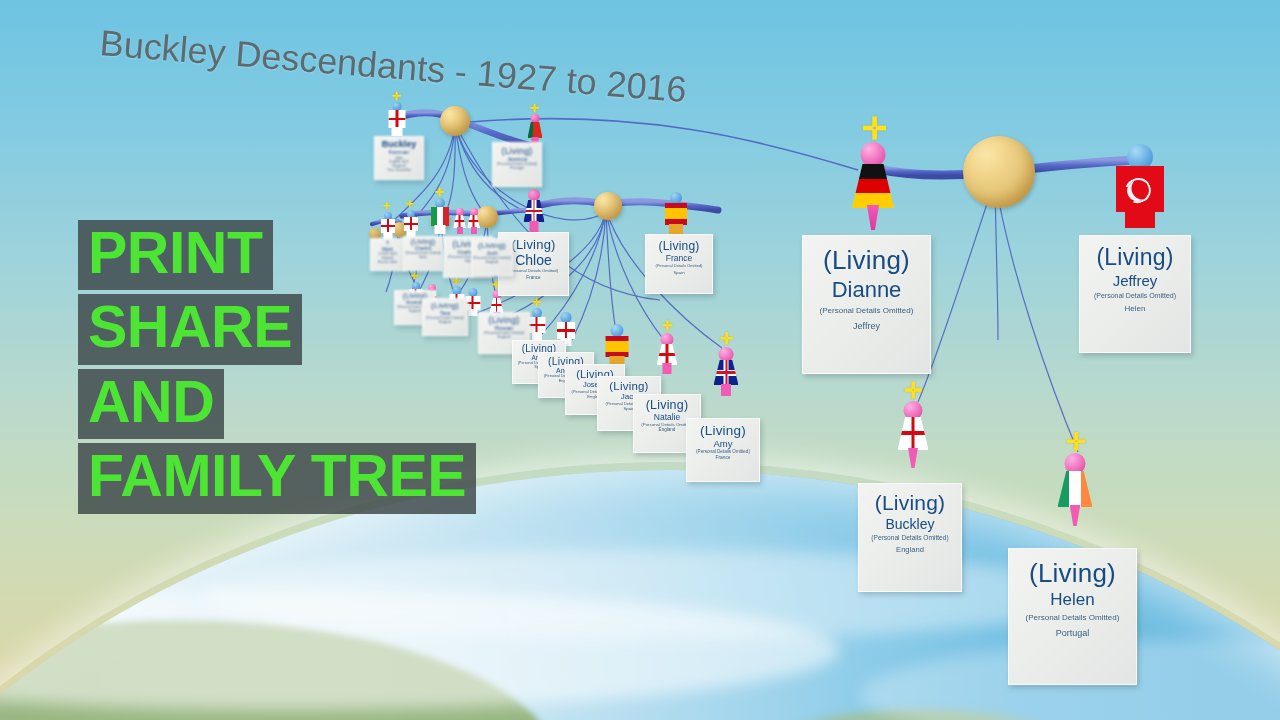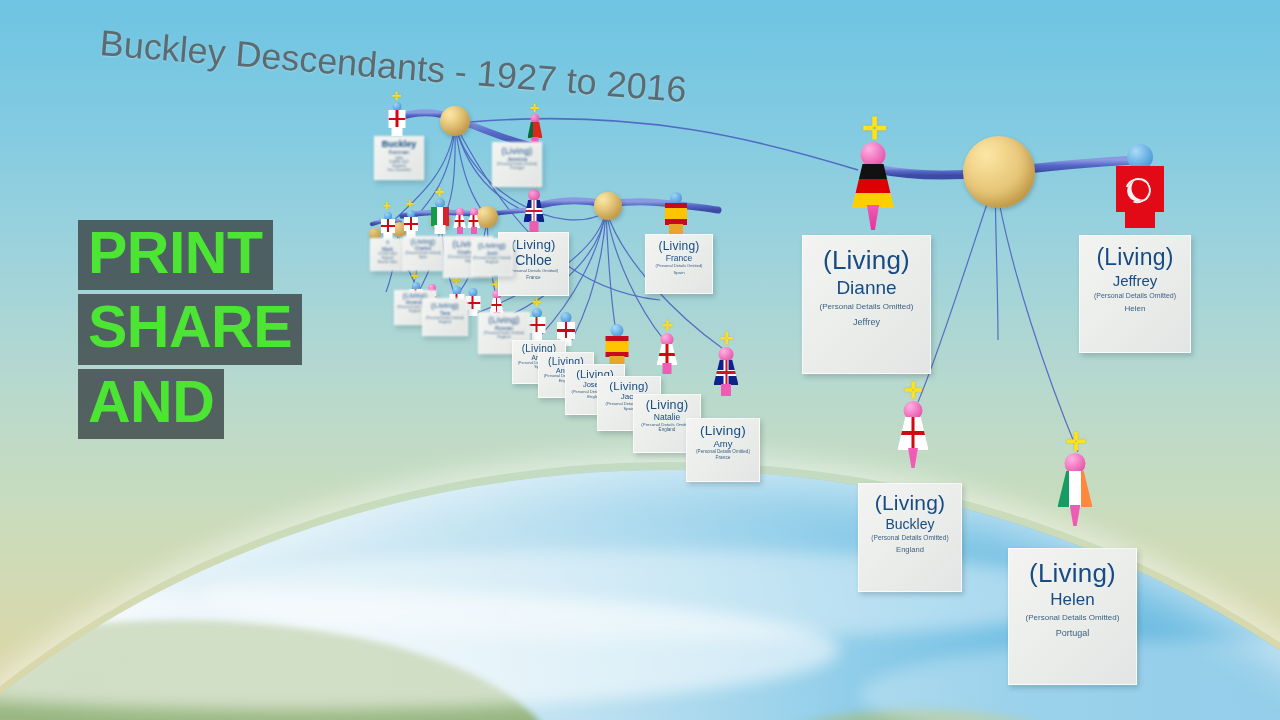--- a/index.html
+++ b/index.html
@@ -440,21 +440,21 @@
 
   <div class="card" style="left:686px;top:418px;width:72px;height:58px;padding-top:4px;">
     <div class="living" style="font-size:13.5px;">(Living)</div>
     <div class="nm" style="font-size:9.5px;">Amy</div>
     <div class="omit" style="font-size:4.6px;">(Personal Details Omitted)</div>
     <div class="ctry" style="font-size:4.8px;margin-top:1px;">France</div>
   </div>
 
   <div class="card" style="left:802px;top:235px;width:127px;height:128px;padding-top:9px;">
     <div class="living" style="font-size:26px;">(Living)</div>
-    <div class="nm" style="font-size:19px;margin-top:1px;">Dianne</div>
+    <div class="nm" style="font-size:22px;margin-top:1px;">Dianne</div>
     <div class="omit" style="font-size:8px;margin-top:3px;">(Personal Details Omitted)</div>
     <div class="ctry" style="font-size:9px;margin-top:6px;">Jeffrey</div>
   </div>
 
   <div class="card" style="left:1079px;top:235px;width:110px;height:108px;padding-top:8px;">
     <div class="living" style="font-size:23px;">(Living)</div>
     <div class="nm" style="font-size:15px;margin-top:1px;">Jeffrey</div>
     <div class="omit" style="font-size:7px;margin-top:3px;">(Personal Details Omitted)</div>
     <div class="ctry" style="font-size:8px;margin-top:5px;">Helen</div>
   </div>
@@ -472,15 +472,16 @@
     <div class="omit" style="font-size:8px;margin-top:3px;">(Personal Details Omitted)</div>
     <div class="ctry" style="font-size:9px;margin-top:6px;">Portugal</div>
   </div>
 
   <div id="title">Buckley Descendants - 1927 to 2016</div>
 
   <div id="headline">
     <div class="hl">PRINT</div>
     <div class="hl">SHARE</div>
     <div class="hl">AND</div>
+    <div class="hl">FAMILY TREE</div>
   </div>
 
 </div>
 
 </body></html>

